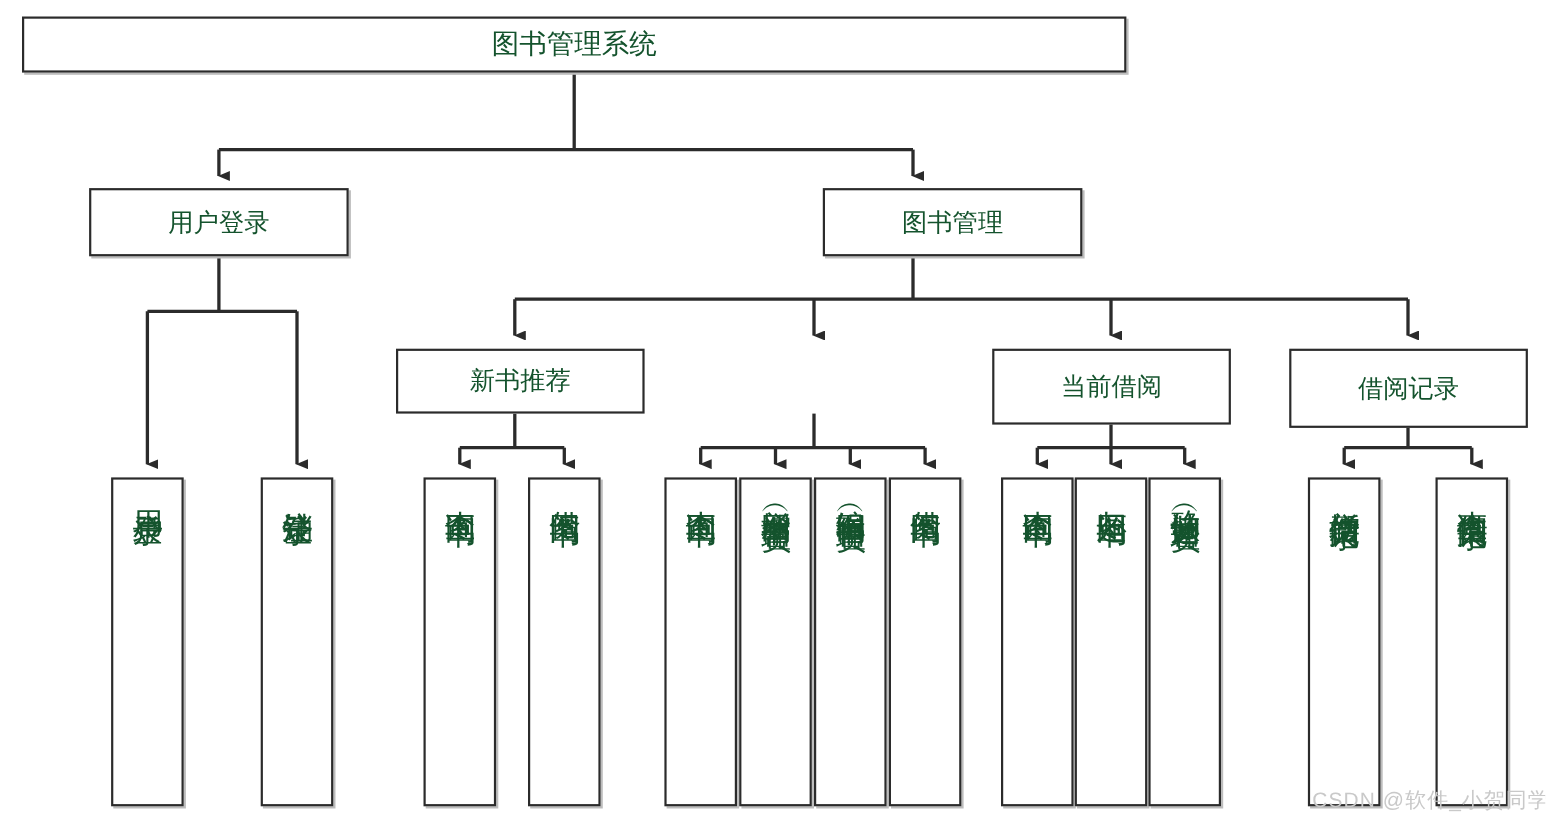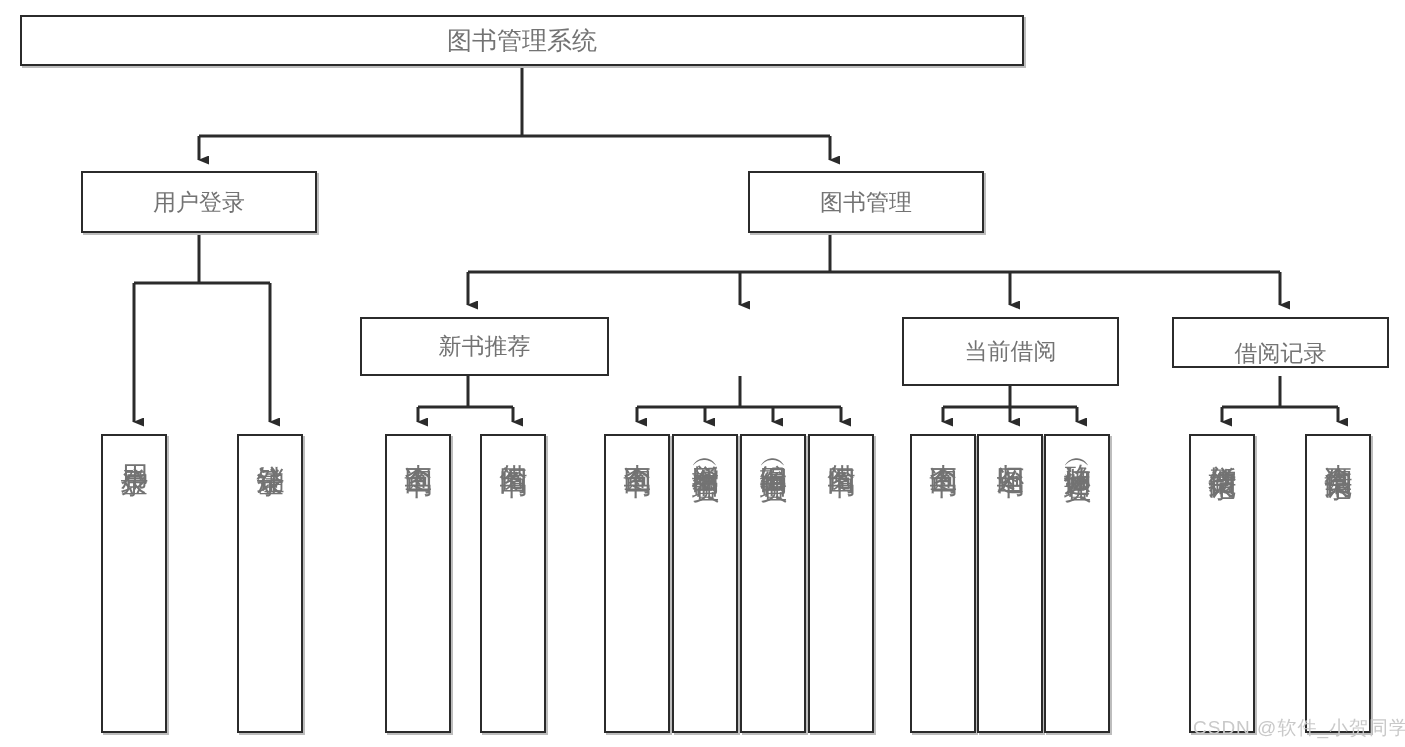--- a/index.html
+++ b/index.html
@@ -4,21 +4,21 @@
 <style>
   html,body{margin:0;padding:0;background:#ffffff;}
   body{font-family:"Liberation Sans","DejaVu Sans",sans-serif;}
   #canvas{position:relative;width:1405px;height:747px;background:#ffffff;overflow:hidden;}
   #wires{position:absolute;left:0;top:0;width:1405px;height:747px;pointer-events:none;}
 
   .node{position:absolute;box-sizing:border-box;background:#ffffff;
         border:2px solid #2b2b2b;display:flex;align-items:center;justify-content:center;}
   .node.shadow{box-shadow:2px 2px 0 #bdbdbd;}
 
-  .node .label{color:#737373;line-height:1.15;text-align:center;white-space:nowrap;}
+  .node .label{color:#14532d;line-height:1.15;text-align:center;white-space:nowrap;}
 
   .lvl0 .label{font-size:25px;}
   .lvl1 .label{font-size:23px;}
   .lvl2 .label{font-size:23px;}
 
   
   .leaf{align-items:flex-start;padding-top:6px;}
   .leaf .label{
      writing-mode:vertical-rl; text-orientation:upright;
      font-size:28px; letter-spacing:2px; line-height:1;
@@ -88,27 +88,27 @@
     <span class="label">图书管理系统</span>
   </div>
 
   <div class="node shadow lvl1" style="left:81px;top:171px;width:236px;height:62px;">
     <span class="label">用户登录</span>
   </div>
   <div class="node shadow lvl1" style="left:711px;top:171px;width:236px;height:62px;margin-left:37px;">
     <span class="label">图书管理</span>
   </div>
 
-  <div class="node lvl2" style="left:360px;top:317px;width:249px;height:59px;">
+  <div class="node lvl2" style="left:360px;top:317px;width:226px;height:59px;">
     <span class="label">新书推荐</span>
   </div>
   <div class="node lvl2" style="left:902px;top:317px;width:217px;height:69px;">
     <span class="label">当前借阅</span>
   </div>
-  <div class="node lvl2" style="left:1172px;top:317px;width:217px;height:51px;align-items:flex-end;">
+  <div class="node lvl2" style="left:1172px;top:317px;width:217px;height:72px;">
     <span class="label">借阅记录</span>
   </div>
 
   <div class="node shadow leaf" style="left:101px;top:434px;width:66px;height:299px;">
     <span class="label">用户登录</span>
   </div>
   <div class="node shadow leaf" style="left:237px;top:434px;width:66px;height:299px;">
     <span class="label">注销登录</span>
   </div>
 

